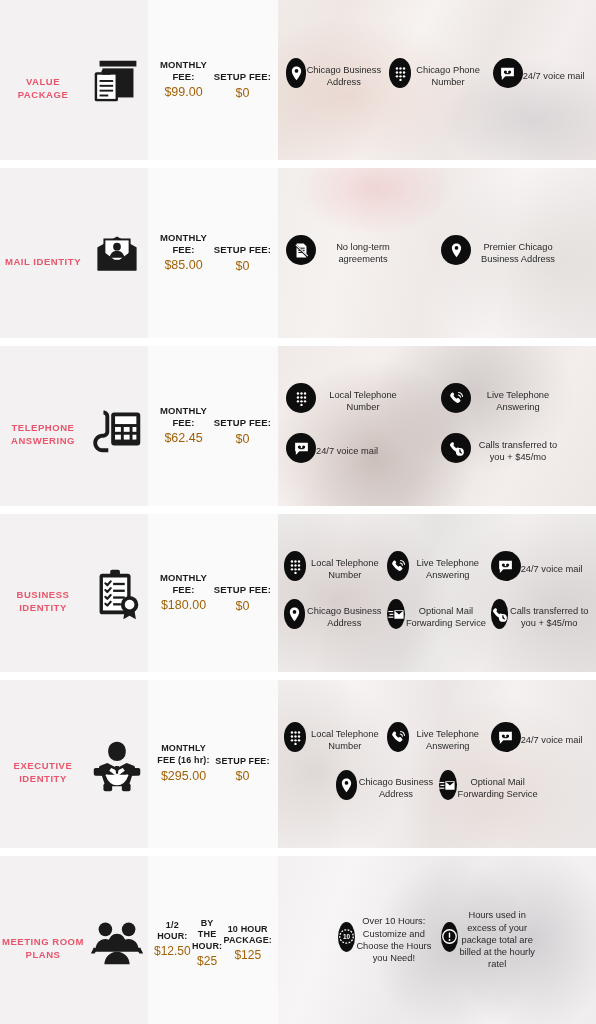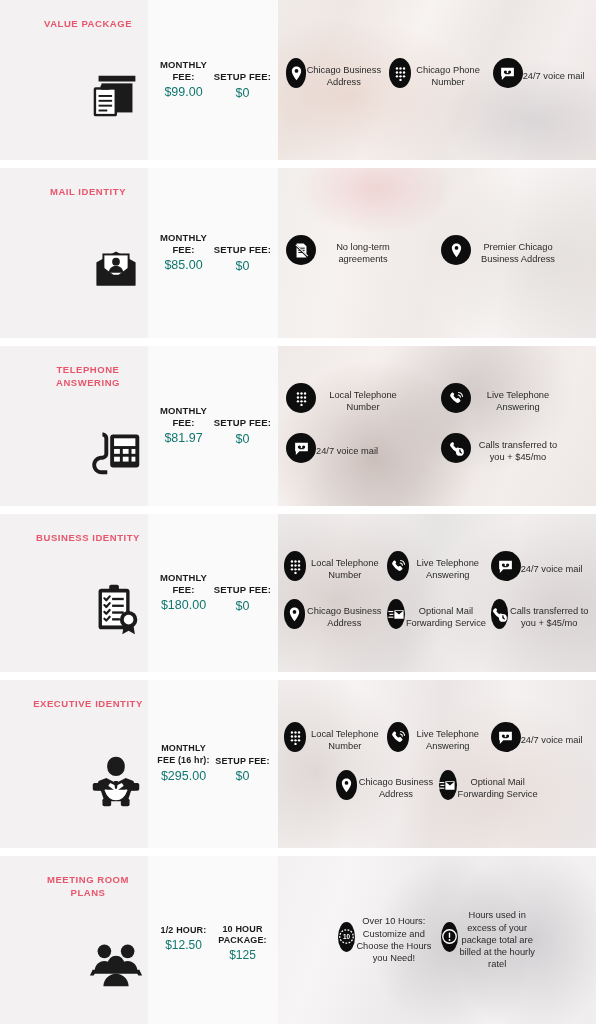--- a/index.html
+++ b/index.html
@@ -37,22 +37,22 @@
     pointer-events: none;
   }
 
   
   .col-label {
     position: relative;
     width: 148px;
     flex: 0 0 148px;
     background: #f3f1f1;
     display: flex;
-    flex-direction: column;
-    align-items: flex-end;
+    flex-direction: row;
+    align-items: center;
     z-index: 2;
   }
   .plan-title {
     color: #e8556c;
     font-size: 9.5px;
     font-weight: bold;
     letter-spacing: 0.55px;
     text-align: center;
     line-height: 1.35;
     margin-top: 18px;
@@ -84,21 +84,21 @@
   .price-block { text-align: center; width: 100%; }
   .price-block + .price-block { margin-top: 13px; }
   .price-label {
     color: #1b1b1b;
     font-size: 9.5px;
     font-weight: bold;
     letter-spacing: 0.15px;
     line-height: 1.3;
   }
   .price-value {
-    color: #0f766e;
+    color: #a16207;
     font-size: 12.5px;
     font-weight: normal;
     line-height: 1.45;
   }
   .row-meeting .price-block + .price-block { margin-top: 8px; }
   .row-meeting .price-label { font-size: 9px; }
   .row-meeting .price-value { font-size: 12px; }
   .row-exec .price-label { font-size: 9px; }
 
   
@@ -297,21 +297,21 @@
               <rect x="30" y="41" width="6" height="5"></rect>
               <rect x="39" y="41" width="6" height="5"></rect>
               <rect x="48" y="41" width="4" height="5"></rect>
             </g>
           </svg>
         </div>
       </div>
       <div class="col-price">
         <div class="price-block">
           <div class="price-label">MONTHLY FEE:</div>
-          <div class="price-value">$81.97</div>
+          <div class="price-value">$62.45</div>
         </div>
         <div class="price-block">
           <div class="price-label">SETUP FEE:</div>
           <div class="price-value">$0</div>
         </div>
       </div>
       <div class="col-features cols-2">
         <div class="feature">
           <div class="feat-icon">
             <svg width="17" height="17" viewBox="0 0 24 24">
@@ -601,20 +601,24 @@
             </g>
           </svg>
         </div>
       </div>
       <div class="col-price">
         <div class="price-block">
           <div class="price-label">1/2 HOUR:</div>
           <div class="price-value">$12.50</div>
         </div>
         <div class="price-block">
+          <div class="price-label">BY THE HOUR:</div>
+          <div class="price-value">$25</div>
+        </div>
+        <div class="price-block">
           <div class="price-label">10 HOUR PACKAGE:</div>
           <div class="price-value">$125</div>
         </div>
       </div>
       <div class="col-features cols-3">
         <div class="feature">
           <div class="feat-icon">
             <svg width="17" height="17" viewBox="0 0 24 24">
               <circle cx="12" cy="12" r="9.5" fill="none" stroke="#ffffff" stroke-width="1.8" stroke-dasharray="2.6 2"></circle>
               <text x="12" y="15.4" text-anchor="middle" font-family="Liberation Sans, sans-serif" font-size="9" font-weight="bold" fill="#ffffff">10</text>

